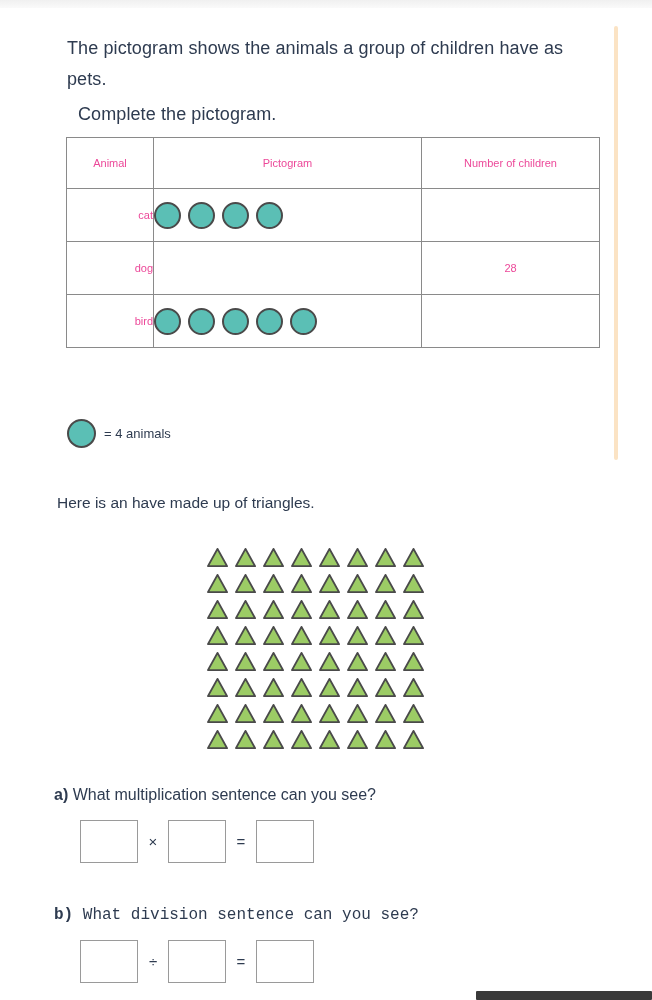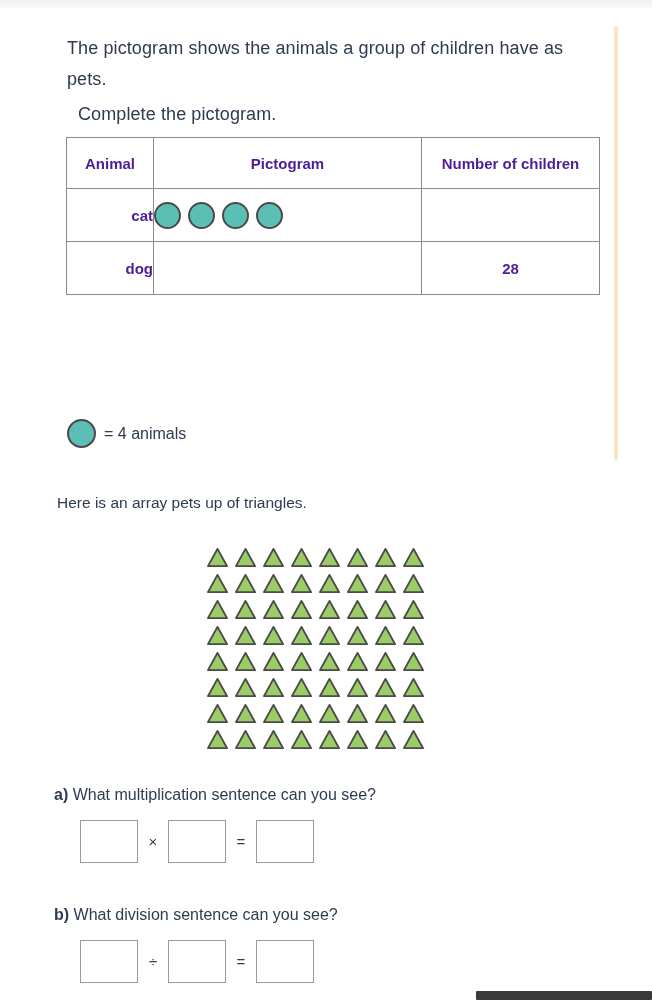--- a/index.html
+++ b/index.html
@@ -54,23 +54,23 @@
   #pictogram-table {
     position: absolute;
     left: 66px; top: 137px;
     width: 530px;
     border-collapse: collapse;
     table-layout: fixed;
   }
   #pictogram-table td, #pictogram-table th {
     border: 1.4px solid #8a8a8a;
     padding: 0;
-    font-weight: bold;
-    font-size: 15px;
-    color: #4c1d95;
+    font-weight: normal;
+    font-size: 11px;
+    color: #ec4899;
     background: #ffffff;
   }
   .col-animal  { width: 86px; text-align: right; }
   .col-picto   { width: 267px; }
   .col-count   { width: 177px; text-align: center; }
   #pictogram-table thead td { height: 50px; text-align: center; }
   #pictogram-table tbody tr { height: 53px; }
   .picto-cell { padding-left: 11px; }
   .picto-strip {
     display: flex;
@@ -90,21 +90,21 @@
 
   
   #key-row {
     position: absolute;
     left: 67px; top: 419px;
     display: flex;
     align-items: center;
     gap: 8px;
   }
   #key-row .circle-token { width: 29px; height: 29px; }
-  #key-label { font-size: 16px; color: #2e3b50; }
+  #key-label { font-size: 13px; color: #2e3b50; }
 
   
   #array-heading {
     position: absolute;
     left: 57px; top: 494px;
     font-size: 15.5px;
     color: #2e3b50;
   }
   #triangle-array {
     position: absolute;
@@ -121,21 +121,21 @@
   }
 
   
   .q-text {
     position: absolute;
     font-size: 16px;
     color: #2e3b50;
   }
   .q-label { font-weight: bold; }
   #q-a-text { left: 54px; top: 786px; }
-  #q-b-text { left: 54px; top: 906px; }
+  #q-b-text { left: 54px; top: 906px; font-family: Liberation Mono, monospace; }
 
   .equation {
     position: absolute;
     display: flex;
     align-items: center;
   }
   #eq-a { left: 80px; top: 820px; }
   #eq-b { left: 80px; top: 940px; }
 
   .ans-box {
@@ -182,29 +182,42 @@
         </td>
         <td class="col-count"></td>
       </tr>
       <tr>
         <td class="col-animal">dog</td>
         <td class="col-picto picto-cell">
           <div class="picto-strip"></div>
         </td>
         <td class="col-count">28</td>
       </tr>
+      <tr>
+        <td class="col-animal">bird</td>
+        <td class="col-picto picto-cell">
+          <div class="picto-strip">
+            <div class="circle-token"></div>
+            <div class="circle-token"></div>
+            <div class="circle-token"></div>
+            <div class="circle-token"></div>
+            <div class="circle-token"></div>
+          </div>
+        </td>
+        <td class="col-count"></td>
+      </tr>
     </tbody>
 </table>
 
 <div id="key-row">
   <div class="circle-token"></div>
   <span id="key-label">= 4 animals</span>
 </div>
 
-<div id="array-heading">Here is an array pets up of triangles.</div>
+<div id="array-heading">Here is an have made up of triangles.</div>
 <div id="triangle-array">
     <svg class="tri" viewBox="0 0 24 22">
       <polygon points="12,2 22,20 2,20" fill="#9ccc65" stroke="#4a4a4a" stroke-width="2" stroke-linejoin="round"></polygon>
     </svg>
     <svg class="tri" viewBox="0 0 24 22">
       <polygon points="12,2 22,20 2,20" fill="#9ccc65" stroke="#4a4a4a" stroke-width="2" stroke-linejoin="round"></polygon>
     </svg>
     <svg class="tri" viewBox="0 0 24 22">
       <polygon points="12,2 22,20 2,20" fill="#9ccc65" stroke="#4a4a4a" stroke-width="2" stroke-linejoin="round"></polygon>
     </svg>

